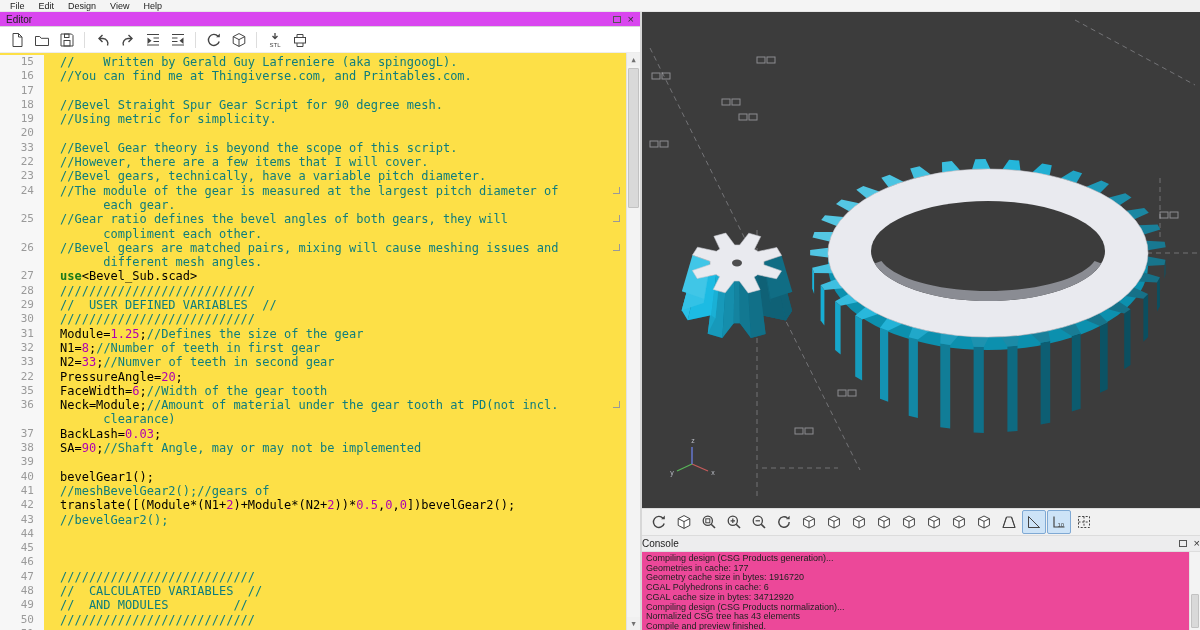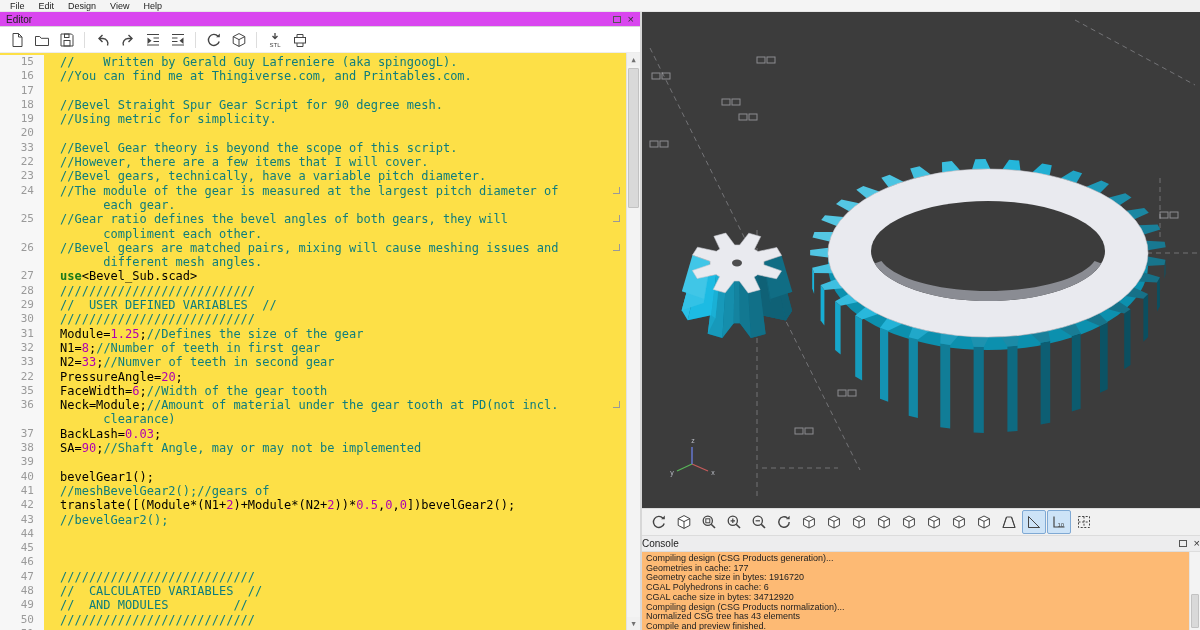--- a/index.html
+++ b/index.html
@@ -30,21 +30,21 @@
 .sb-thumb{position:absolute;left:1px;top:15px;width:11px;height:140px;background:#d9d9d9;border:1px solid #c2c2c2;border-radius:1px}
 
 
 .rightpane{position:absolute;left:642px;top:12px;right:0;bottom:0;display:flex;flex-direction:column}
 .viewport{height:496px;position:relative;background:#3c3c3c}
 .viewport svg{position:absolute;left:0;top:0;width:100%;height:100%}
 .vp-toolbar{height:28px;background:#f1f1f1;border-top:1px solid #dcdcdc;border-bottom:1px solid #dcdcdc;display:flex;align-items:center;gap:1px;padding-left:5px}
 .vbtn{width:24px;height:24px;display:flex;align-items:center;justify-content:center;border:1px solid transparent;border-radius:2px}
 .vbtn.pressed{background:#cde3f7;border:1px solid #7fa9d4}
 .console-title{height:16px;background:#ededee;border-bottom:1px solid #ddd;display:flex;align-items:center;padding:0 0;font-size:10px;color:#222}
-.console-body{flex:1;background:#fdba74;position:relative;padding:2px 14px 0 4px;overflow:hidden}
+.console-body{flex:1;background:#ec4899;position:relative;padding:2px 14px 0 4px;overflow:hidden}
 .cline{font-size:9px;line-height:9.7px;color:#222;white-space:nowrap}
 .cscroll{position:absolute;right:0;top:0;bottom:0;width:11px;background:#f3f3f3;border-left:1px solid #e4e4e4}
 .cscroll .sb-thumb{left:1px;width:8px;top:auto;bottom:2px;height:34px}
 </style>
 <style>.c{color:#0e7d7d}.n{color:#b000b0}.k{color:#1a7a1a;font-weight:bold}.p{color:#000000}</style></head>
 <body>
 
 <div class="menubar" id="menubar">
     <span class="mi">File</span>
     <span class="mi">Edit</span>

